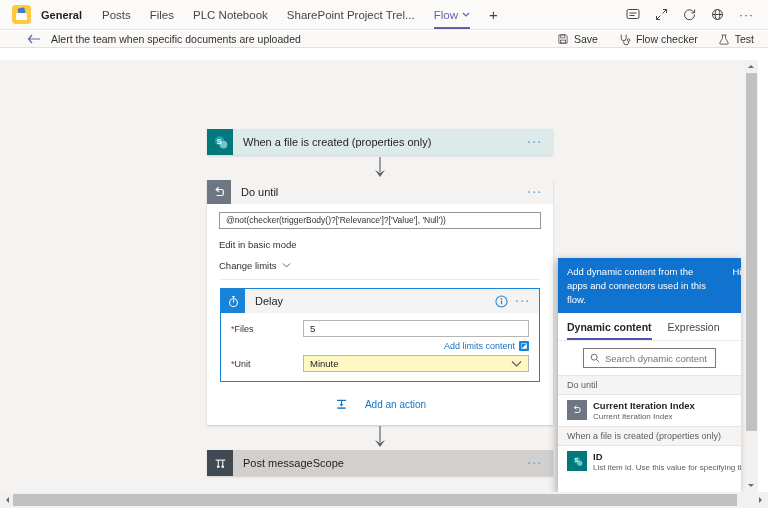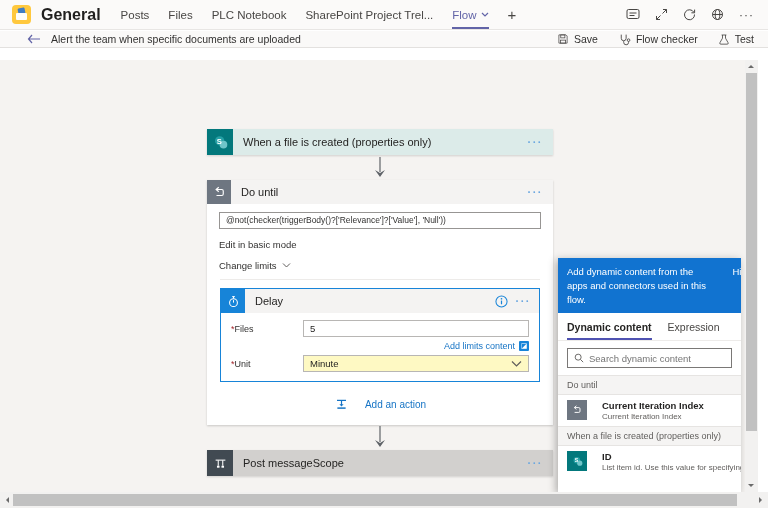--- a/index.html
+++ b/index.html
@@ -8,21 +8,21 @@
   #screen { position:relative; width:768px; height:508px; overflow:hidden; background:#fff; }
 
   
   .teams-bar { position:absolute; top:0; left:0; width:768px; height:30px;
     background:#fbfaf9; border-bottom:1px solid #e8e6e4; display:flex; align-items:center;
     padding:0 14px 0 12px; }
   .channel-icon { width:19px; height:19px; border-radius:4px; background:#ffc83d;
     margin-right:10px; position:relative; flex:none; }
   .channel-icon .ci-a { position:absolute; left:4px; top:8px; width:11px; height:7px; background:#fdfdfb; border-radius:1px; }
   .channel-icon .ci-b { position:absolute; left:6px; top:3px; width:7px; height:6px; background:#3f7cc4; transform:rotate(-12deg); border-radius:1px; }
-  .channel-name { font-size:16px; font-weight:bold; color:#201f1e; margin-right:20px; }
+  .channel-name { font-size:11px; font-weight:bold; color:#201f1e; margin-right:20px; }
   .tabs { display:flex; align-items:center; gap:19px; height:100%; }
   .tab { font-size:11.5px; color:#484644; height:100%; display:flex; align-items:center; cursor:pointer; }
   .tab.active { color:#6264a7; border-bottom:2px solid #6264a7; padding-top:2px; }
   .tab.active svg { margin-left:4px; }
   .tab.add { font-size:15px; color:#484644; }
   .spacer { flex:1; }
   .tb-icons { display:flex; align-items:center; gap:15px; }
   .tb-icons .ic { display:flex; align-items:center; color:#484644; cursor:pointer; }
   .dots { font-size:12px; letter-spacing:1px; color:#484644; line-height:1; }
 
@@ -92,27 +92,27 @@
 
   
   .dyn-panel { position:absolute; left:558px; top:258px; width:183px; height:234px;
     background:#fff; box-shadow:-2px 2px 8px rgba(0,0,0,0.3); overflow:hidden; }
   .panel-head { background:#1173d0; color:#fff; font-size:9.5px; line-height:1.45;
     padding:7px 34px 7px 9px; position:relative; overflow:hidden; }
   .panel-hide { position:absolute; right:-11px; top:7px; font-size:9.5px; color:#fff; cursor:pointer; }
   .panel-tabs { display:flex; gap:16px; padding:8px 9px 0 9px; border-bottom:1px solid #edebe9; }
   .ptab { font-size:10.5px; color:#484644; padding-bottom:5px; cursor:pointer; }
   .ptab.active { font-weight:bold; color:#252423; border-bottom:2px solid #4f52b2; }
-  .psearch { margin:7px 9px; border:1px solid #7a7876; height:20px; display:flex;
+  .psearch { margin:7px 25px; border:1px solid #7a7876; height:20px; display:flex;
     align-items:center; padding:0 6px; gap:5px; background:#fff; }
   .psearch input { border:none; outline:none; flex:1; font-size:9.5px;
     font-family:"Liberation Sans",sans-serif; color:#252423; background:transparent; min-width:0; }
   .psec { background:#f5f4f3; border-top:1px solid #e6e4e2; border-bottom:1px solid #e6e4e2;
     font-size:9px; color:#605e5c; padding:4px 9px; white-space:nowrap; overflow:hidden; }
-  .pitem { display:flex; gap:15px; padding:5px 0 5px 9px; align-items:flex-start; cursor:pointer; }
+  .pitem { display:flex; gap:6px; padding:5px 0 5px 9px; align-items:flex-start; cursor:pointer; }
   .pitem .card-icon { width:20px; height:20px; flex:none; }
   .pitem-txt { overflow:hidden; white-space:nowrap; }
   .pitem-title { font-size:9.5px; font-weight:bold; color:#252423; }
   .pitem-sub { font-size:8px; color:#605e5c; margin-top:1px; }
   .icon-slate { background:#6e7681; }
   .icon-teal { background:#03787c; }
 
   
   .vscroll { position:absolute; left:745px; top:60px; width:13px; height:432px; background:#f2f1f0; }
   .vthumb { position:absolute; left:1px; top:13px; width:11px; height:358px; background:#c1c1c1; }

